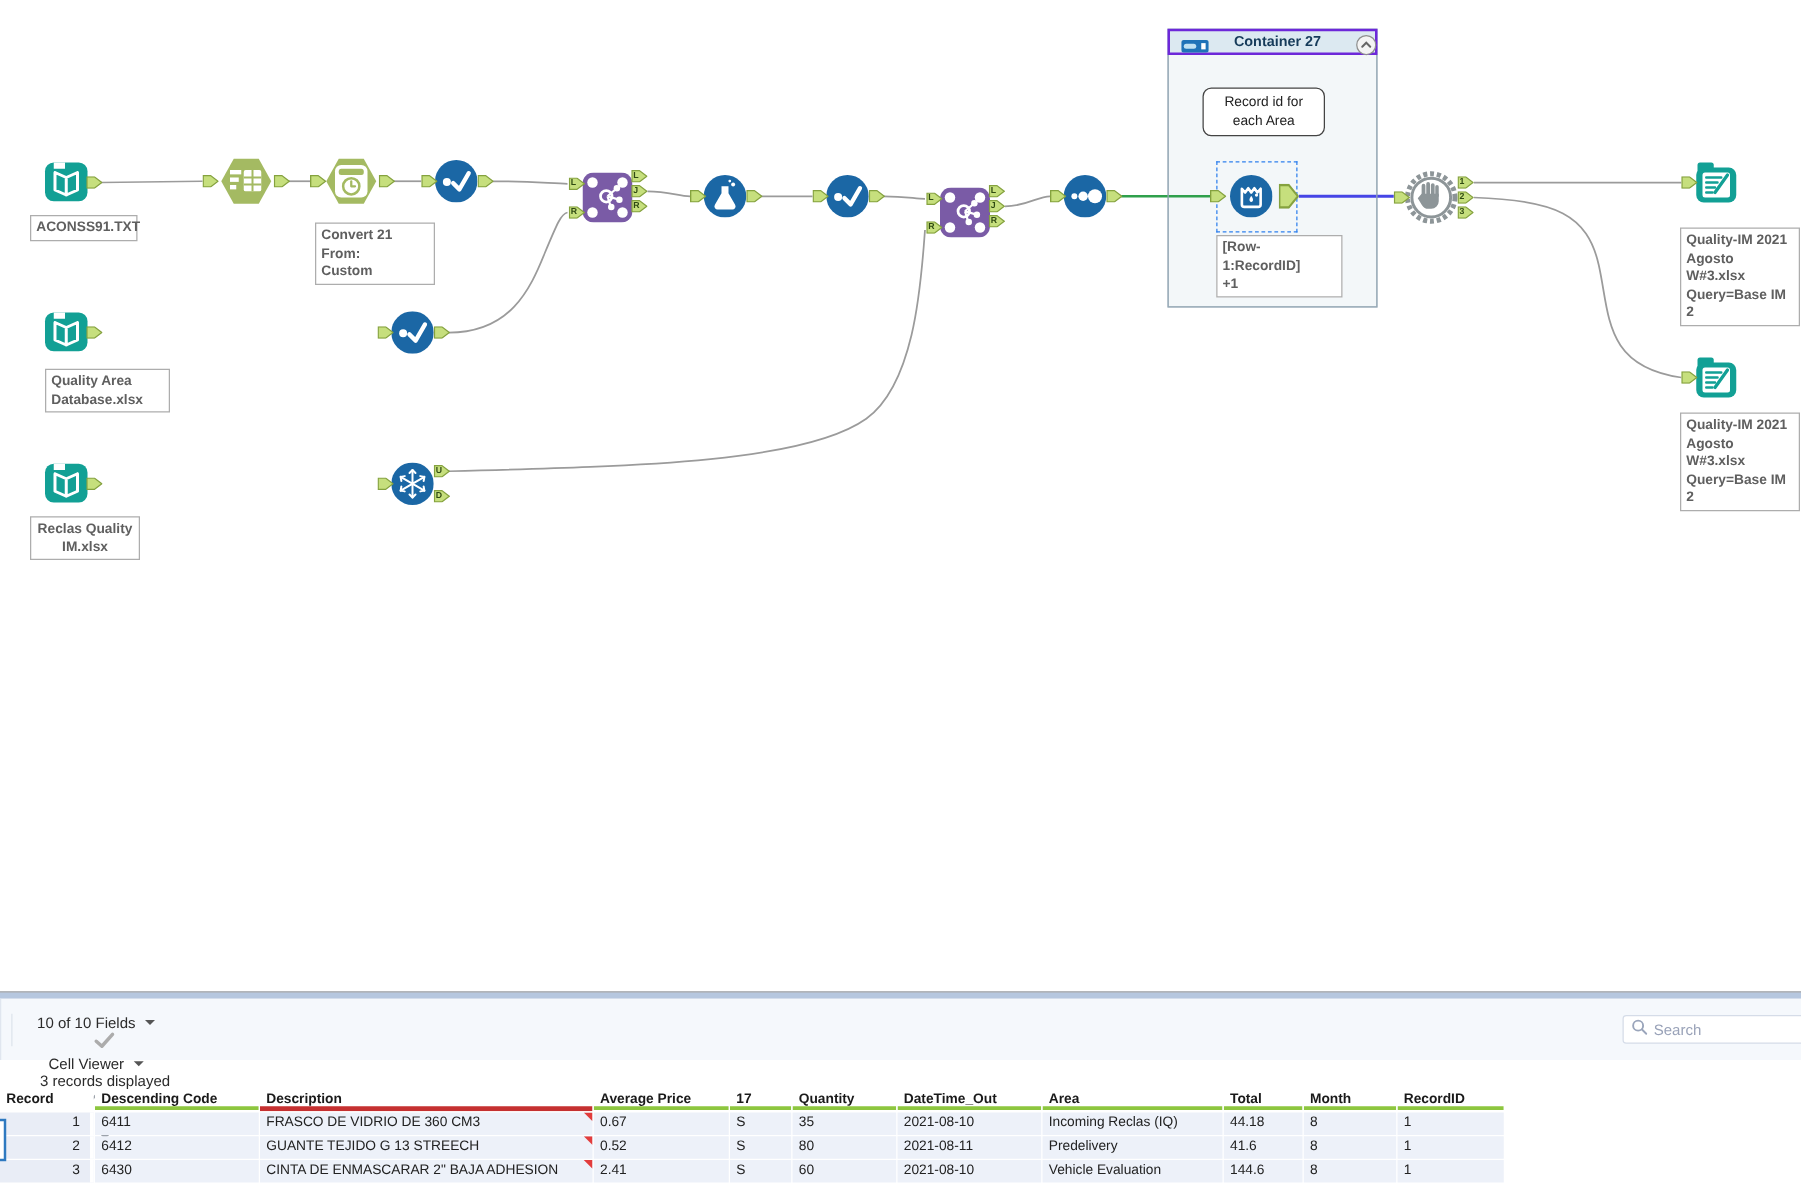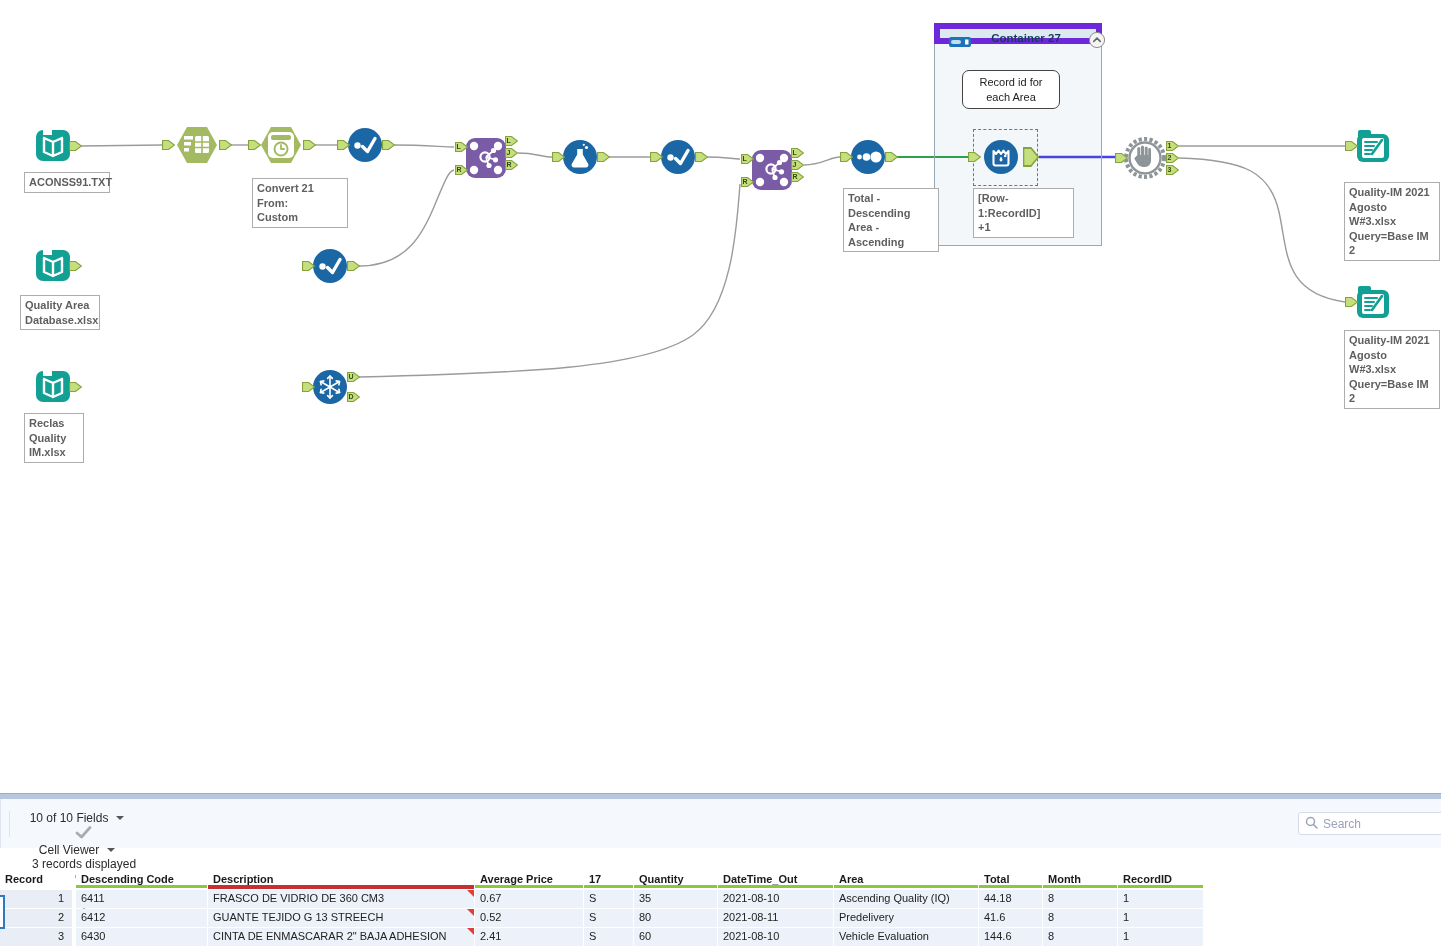--- a/index.html
+++ b/index.html
@@ -24,21 +24,21 @@
   .port{position:absolute;z-index:5;width:13px;height:10px;}
   .port svg{display:block;}
   .port .pl{position:absolute;left:2px;top:-0.5px;font-size:7px;font-weight:700;color:#2F4A12;line-height:10px;}
   .port.big{width:16px;height:20px;}
   
   .cont-body{position:absolute;left:934px;top:23px;width:168px;height:223px;z-index:1;
     background:#F3F7F9;border:1px solid #AEBFC9;}
   .cont-overlay{position:absolute;left:934px;top:23px;width:168px;height:223px;z-index:3;
     border:1px solid #97A8B5;pointer-events:none;}
   .cont-header{position:absolute;left:934px;top:23px;width:168px;height:21px;z-index:4;
-    background:#DCE9F1;border:6px solid #6d28d9;display:flex;align-items:center;}
+    background:#DCE9F1;border:2px solid #6d28d9;display:flex;align-items:center;}
   .cont-title{position:absolute;left:36px;top:3px;width:100px;text-align:center;
     font-size:11.5px;font-weight:700;color:#163B5A;}
   .comment-box{position:absolute;left:962px;top:70px;width:98px;height:39px;z-index:4;
     background:#fff;border:1.4px solid #444;border-radius:7px;display:flex;align-items:center;
     justify-content:center;text-align:center;font-size:11px;color:#222;white-space:pre-line;line-height:1.3;}
   .sel-rect{position:absolute;left:973px;top:129px;width:65px;height:57px;z-index:3;
     border:1px dashed #2F80ED;}
   
   #results{position:absolute;left:0;top:793px;width:1441px;height:157px;background:#fff;}
   .band{height:6px;background:#B6C7DF;border-top:1px solid #AAAAAA;}
@@ -220,23 +220,20 @@
   </div>
 
   <div class="tool" style="left:851px;top:140px;">
     <svg width="34" height="34">
       <circle cx="17" cy="17" r="17" fill="var(--tool-blue)"></circle>
       <circle cx="8.5" cy="17" r="2.4" fill="#fff"></circle>
         <circle cx="15.5" cy="17" r="3.8" fill="#fff"></circle>
         <circle cx="25" cy="17" r="5.6" fill="#fff"></circle>
     </svg>
   </div>
-  <div class="ann" style="left:843px;top:188px;width:96px;">Total -
-Descending
-Area - Ascending</div>
 
   <div class="tool" style="left:984px;top:140px;">
     <svg width="34" height="34">
       <circle cx="17" cy="17" r="17" fill="var(--tool-blue)"></circle>
       <path d="M9.5 11 l2.6 3 2.5 -3.4 2.4 3.4 2.5 -3.4 2.4 3.4 2.6 -3 v12.5 a2 2 0 0 1 -2 2 h-11 a2 2 0 0 1 -2 -2 z" fill="none" stroke="#fff" stroke-width="2.1" stroke-linejoin="round"></path>
       <path d="M17 16.5 c-1.9 2.7 -1.9 4.4 0 5.1 c1.9 -0.7 1.9 -2.4 0 -5.1 z" fill="#fff"></path>
       <circle cx="21.2" cy="16" r="1.3" fill="#fff"></circle>
     </svg>
   </div>
   <div class="ann" style="left:973px;top:188px;width:101px;">[Row-1:RecordID]
@@ -286,39 +283,39 @@
 Agosto W#3.xlsx
 Query=Base IM 2</div>
 
   <div class="tool" style="left:35px;top:248px;">
     <svg width="36" height="34">
       <rect x="1" y="2" width="34" height="31" rx="7" fill="var(--teal)"></rect>
       <rect x="8" y="2" width="9" height="5" fill="#fff"></rect>
       <path d="M9 10 L18 14 L27 10 M18 14 V28 M9 10 V24 L18 28 L27 24 V10" fill="none" stroke="#fff" stroke-width="2.4" stroke-linejoin="round" stroke-linecap="round"></path>
     </svg>
   </div>
-  <div class="ann" style="left:20px;top:295px;width:80px;">Quality Area
+  <div class="ann" style="left:36px;top:295px;width:100px;">Quality Area
 Database.xlsx</div>
 
   <div class="tool" style="left:313px;top:249px;">
     <svg width="34" height="34">
       <circle cx="17" cy="17" r="17" fill="var(--tool-blue)"></circle>
       <circle cx="9.5" cy="17.5" r="3.2" fill="#fff"></circle>
       <path d="M14.5 18.5 L19.5 23.5 L27 10.5" stroke="#fff" stroke-width="3.4" fill="none" stroke-linecap="round" stroke-linejoin="round"></path>
     </svg>
   </div>
 
   <div class="tool" style="left:35px;top:369px;">
     <svg width="36" height="34">
       <rect x="1" y="2" width="34" height="31" rx="7" fill="var(--teal)"></rect>
       <rect x="8" y="2" width="9" height="5" fill="#fff"></rect>
       <path d="M9 10 L18 14 L27 10 M18 14 V28 M9 10 V24 L18 28 L27 24 V10" fill="none" stroke="#fff" stroke-width="2.4" stroke-linejoin="round" stroke-linecap="round"></path>
     </svg>
   </div>
-  <div class="ann" style="left:24px;top:413px;width:60px;">Reclas Quality
+  <div class="ann" style="left:24px;top:413px;width:88px;text-align:center;">Reclas Quality
 IM.xlsx</div>
 
   <div class="tool" style="left:313px;top:370px;">
     <svg width="34" height="34">
       <circle cx="17" cy="17" r="17" fill="var(--tool-blue)"></circle>
       <g stroke="#fff" stroke-width="1.6" stroke-linecap="round">
         <path d="M17 6 V28 M7.5 11.5 L26.5 22.5 M7.5 22.5 L26.5 11.5"></path>
         <path d="M17 6 l-2.4 2.4 M17 6 l2.4 2.4 M17 28 l-2.4 -2.4 M17 28 l2.4 -2.4"></path>
         <path d="M7.5 11.5 l3.3 -0.6 M7.5 11.5 l0.6 3.3 M26.5 22.5 l-3.3 0.6 M26.5 22.5 l-0.6 -3.3"></path>
         <path d="M7.5 22.5 l0.6 -3.3 M7.5 22.5 l3.3 0.6 M26.5 11.5 l-0.6 3.3 M26.5 11.5 l-3.3 -0.6"></path>
@@ -589,21 +586,21 @@
         <div class="th"><span>RecordID</span><div class="ubar green"></div></div>
       </div>
       <div class="tr" style="grid-template-columns: 75px 131px 266px 108px 49px 83px 115px 144px 63px 74px 85px;">
         <div class="td num">1</div>
         <div class="td">6411</div>
         <div class="td">FRASCO DE VIDRIO DE 360 CM3<div class="flag"></div></div>
         <div class="td">0.67</div>
         <div class="td">S</div>
         <div class="td">35</div>
         <div class="td">2021-08-10</div>
-        <div class="td">Ascending Quality (IQ)</div>
+        <div class="td">Incoming Reclas (IQ)</div>
         <div class="td">44.18</div>
         <div class="td">8</div>
         <div class="td">1</div>
       </div>
       <div class="tr" style="grid-template-columns: 75px 131px 266px 108px 49px 83px 115px 144px 63px 74px 85px;">
         <div class="td num">2</div>
         <div class="td">6412</div>
         <div class="td">GUANTE TEJIDO G 13 STREECH<div class="flag"></div></div>
         <div class="td">0.52</div>
         <div class="td">S</div>

